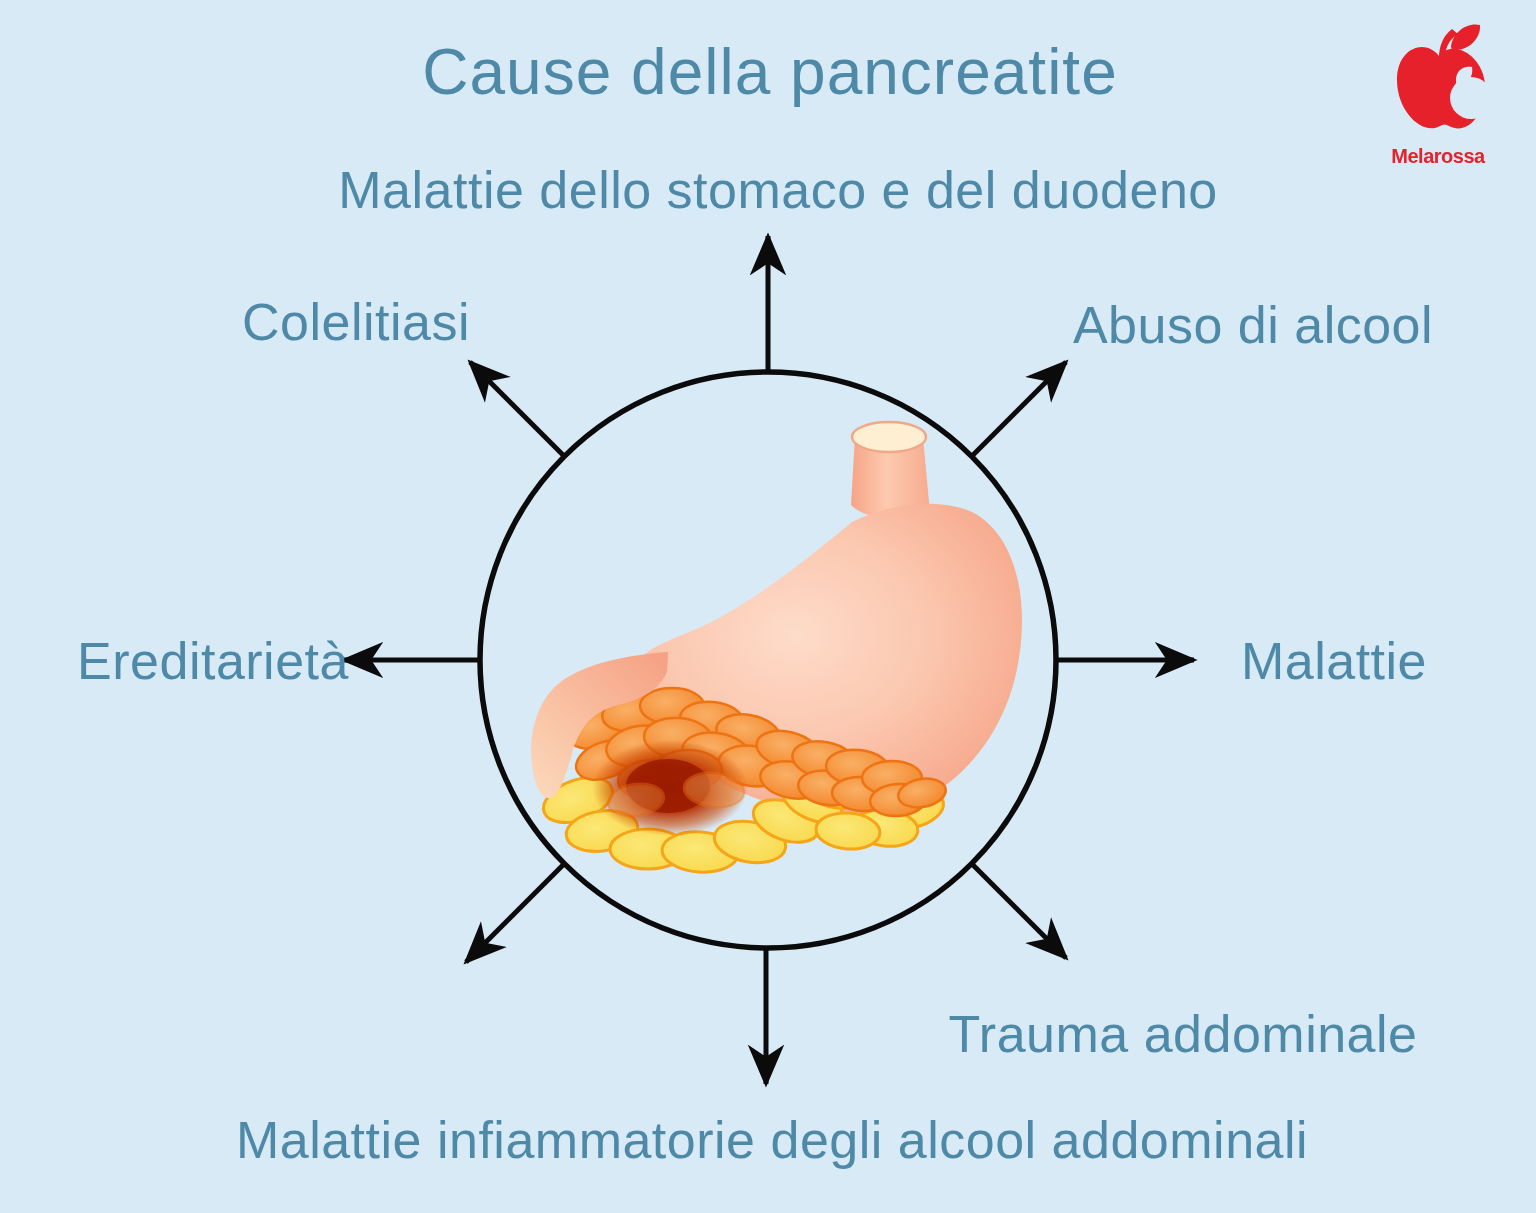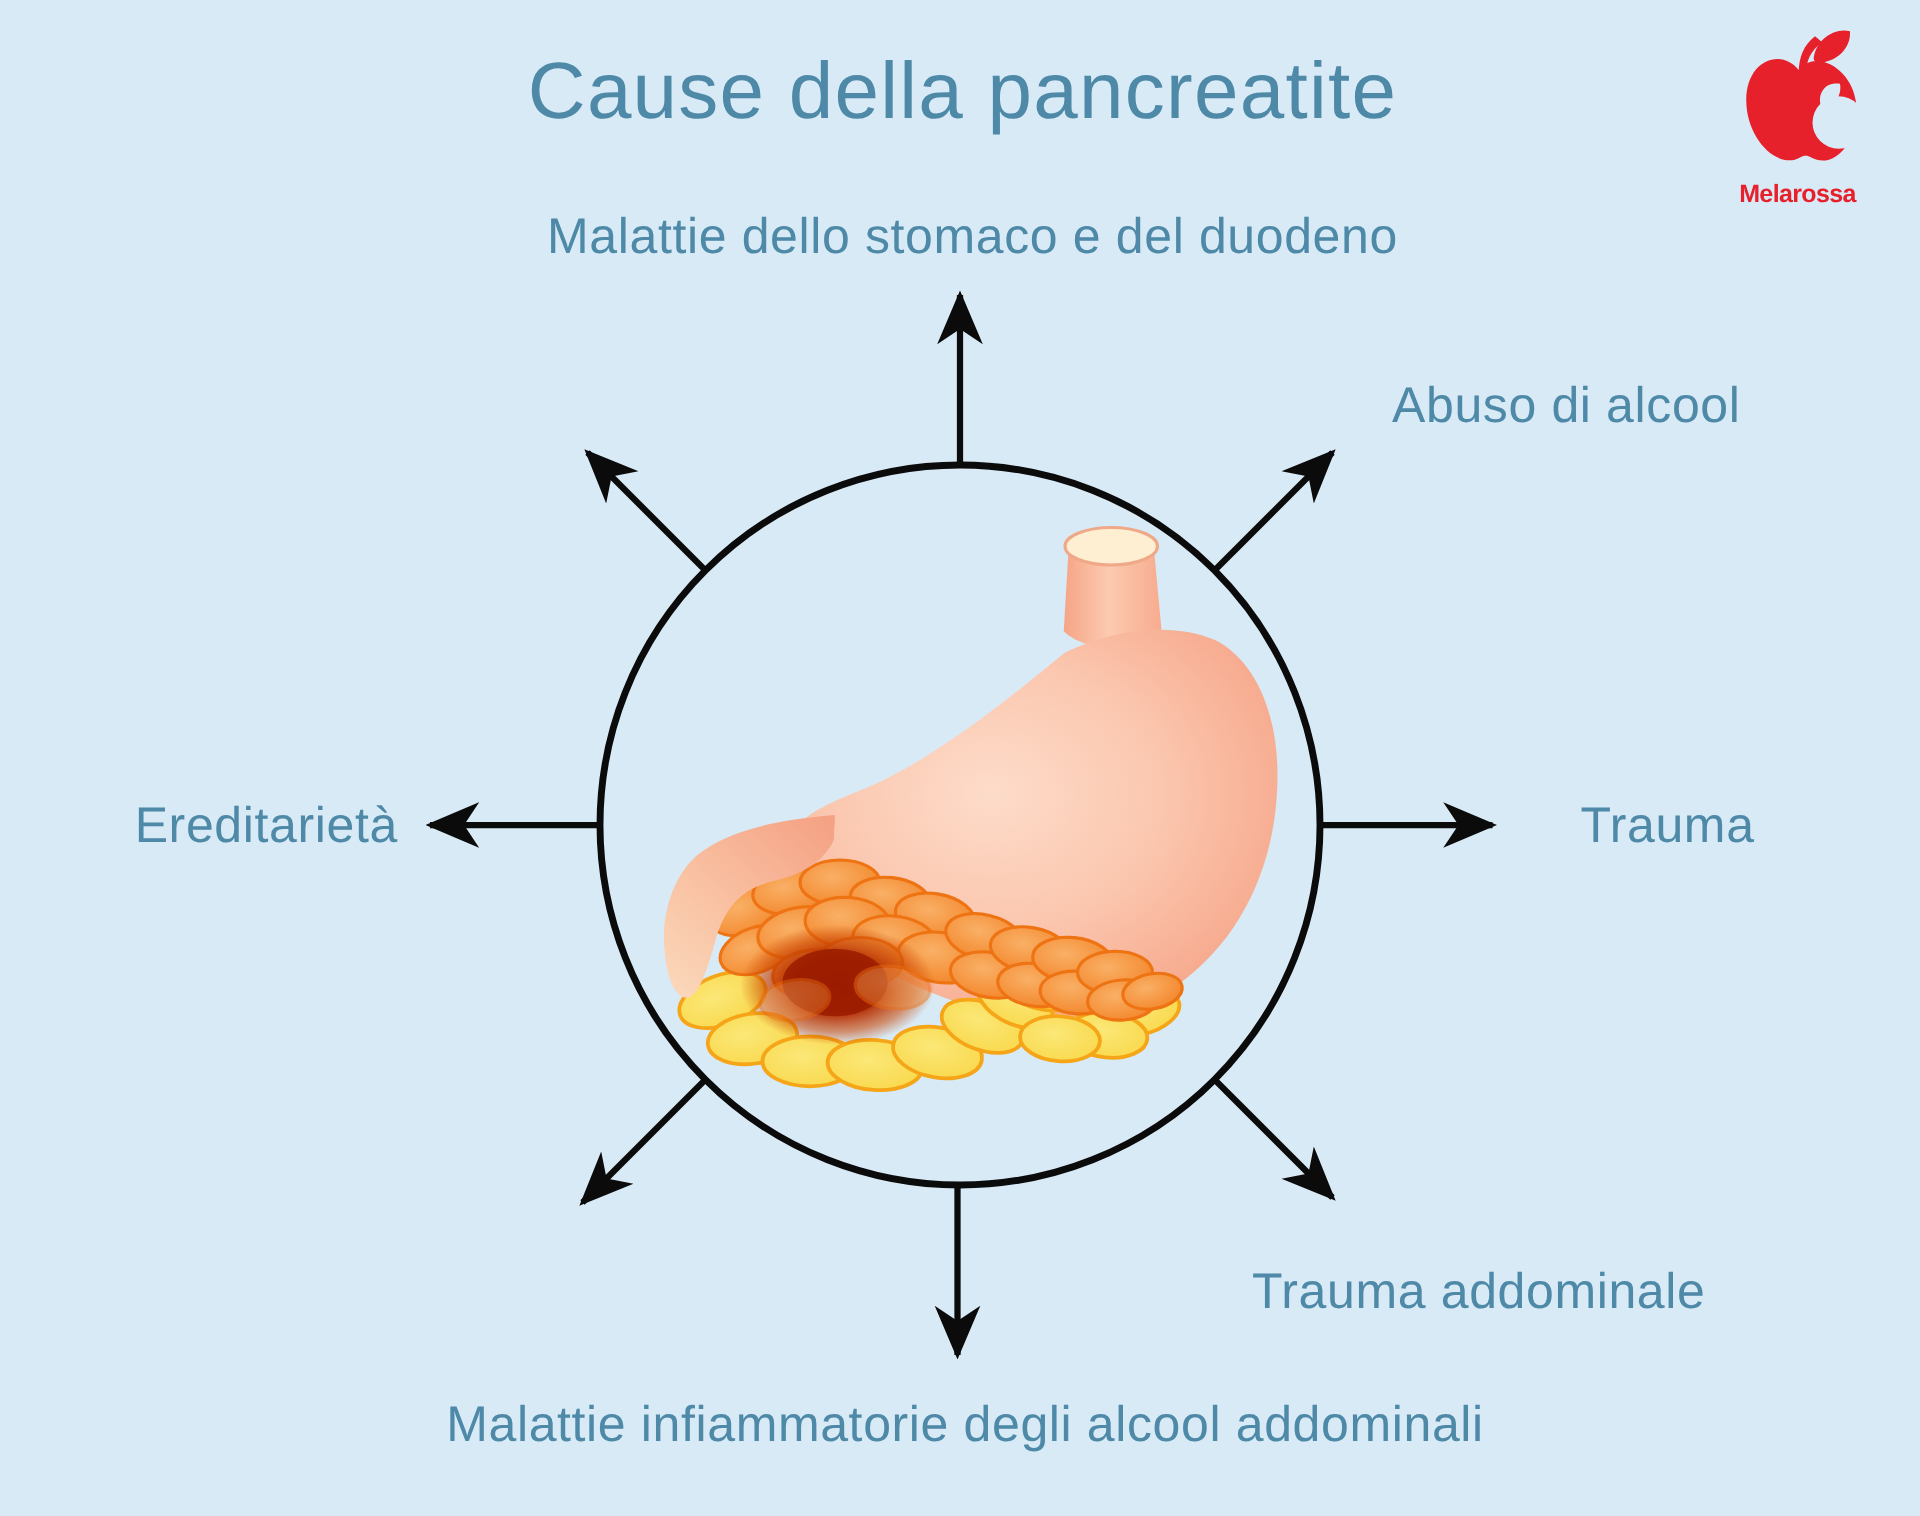--- a/index.html
+++ b/index.html
@@ -14,21 +14,21 @@
     position:relative;width:1536px;height:1213px;
     background:var(--background);overflow:hidden;text-decoration:underline;
   }
   .diagram-svg{position:absolute;left:0;top:0;}
   .arrow{stroke:var(--arrow);stroke-width:5;fill:none;}
   .ring{stroke:var(--arrow);stroke-width:5.5;fill:none;}
   #ah path{fill:var(--arrow);}
   .lbl{
     position:absolute;transform:translate(-50%,-50%);
     color:var(--text);white-space:nowrap;
-    font-size:40px;letter-spacing:.5px;
+    font-size:52px;letter-spacing:.5px;
   }
   .title{
     position:absolute;transform:translate(-50%,-50%);
     color:var(--text);white-space:nowrap;
     font-size:64px;letter-spacing:1px;
   }
   .pos-title{left:770px;top:72px;}
   .pos-top{left:778px;top:190px;}
   .pos-top-left{left:356px;top:322px;}
   .pos-top-right{left:1253px;top:325px;}
@@ -185,20 +185,21 @@
       <path class="apple-red" d="M56 22 C58 8 72 -2 85 1 C86 15 73 27 58 26 C56 25 56 23 56 22 Z"></path>
       <circle class="apple-cut" cx="76" cy="74" r="21"></circle>
       <path class="apple-cut" d="M62 62 C58 50 66 41 77 43 C79 54 70 63 62 62 Z"></path>
       <path class="apple-cut" d="M58 70 L63 58 L68 60 L63 72 Z"></path>
     </g>
   </svg>
 
   <div class="title pos-title">Cause della pancreatite</div>
 
   <div class="lbl pos-top">Malattie dello stomaco e del duodeno</div>
+  <div class="lbl pos-top-left">Colelitiasi</div>
   <div class="lbl pos-top-right">Abuso di alcool</div>
   <div class="lbl pos-left">Ereditarietà</div>
-  <div class="lbl pos-right">Trauma</div>
+  <div class="lbl pos-right">Malattie</div>
   <div class="lbl pos-bottom-right">Trauma addominale</div>
   <div class="lbl pos-bottom">Malattie infiammatorie degli alcool addominali</div>
 
   <div class="brand">Melarossa</div>
 </div>
 
 </body></html>

